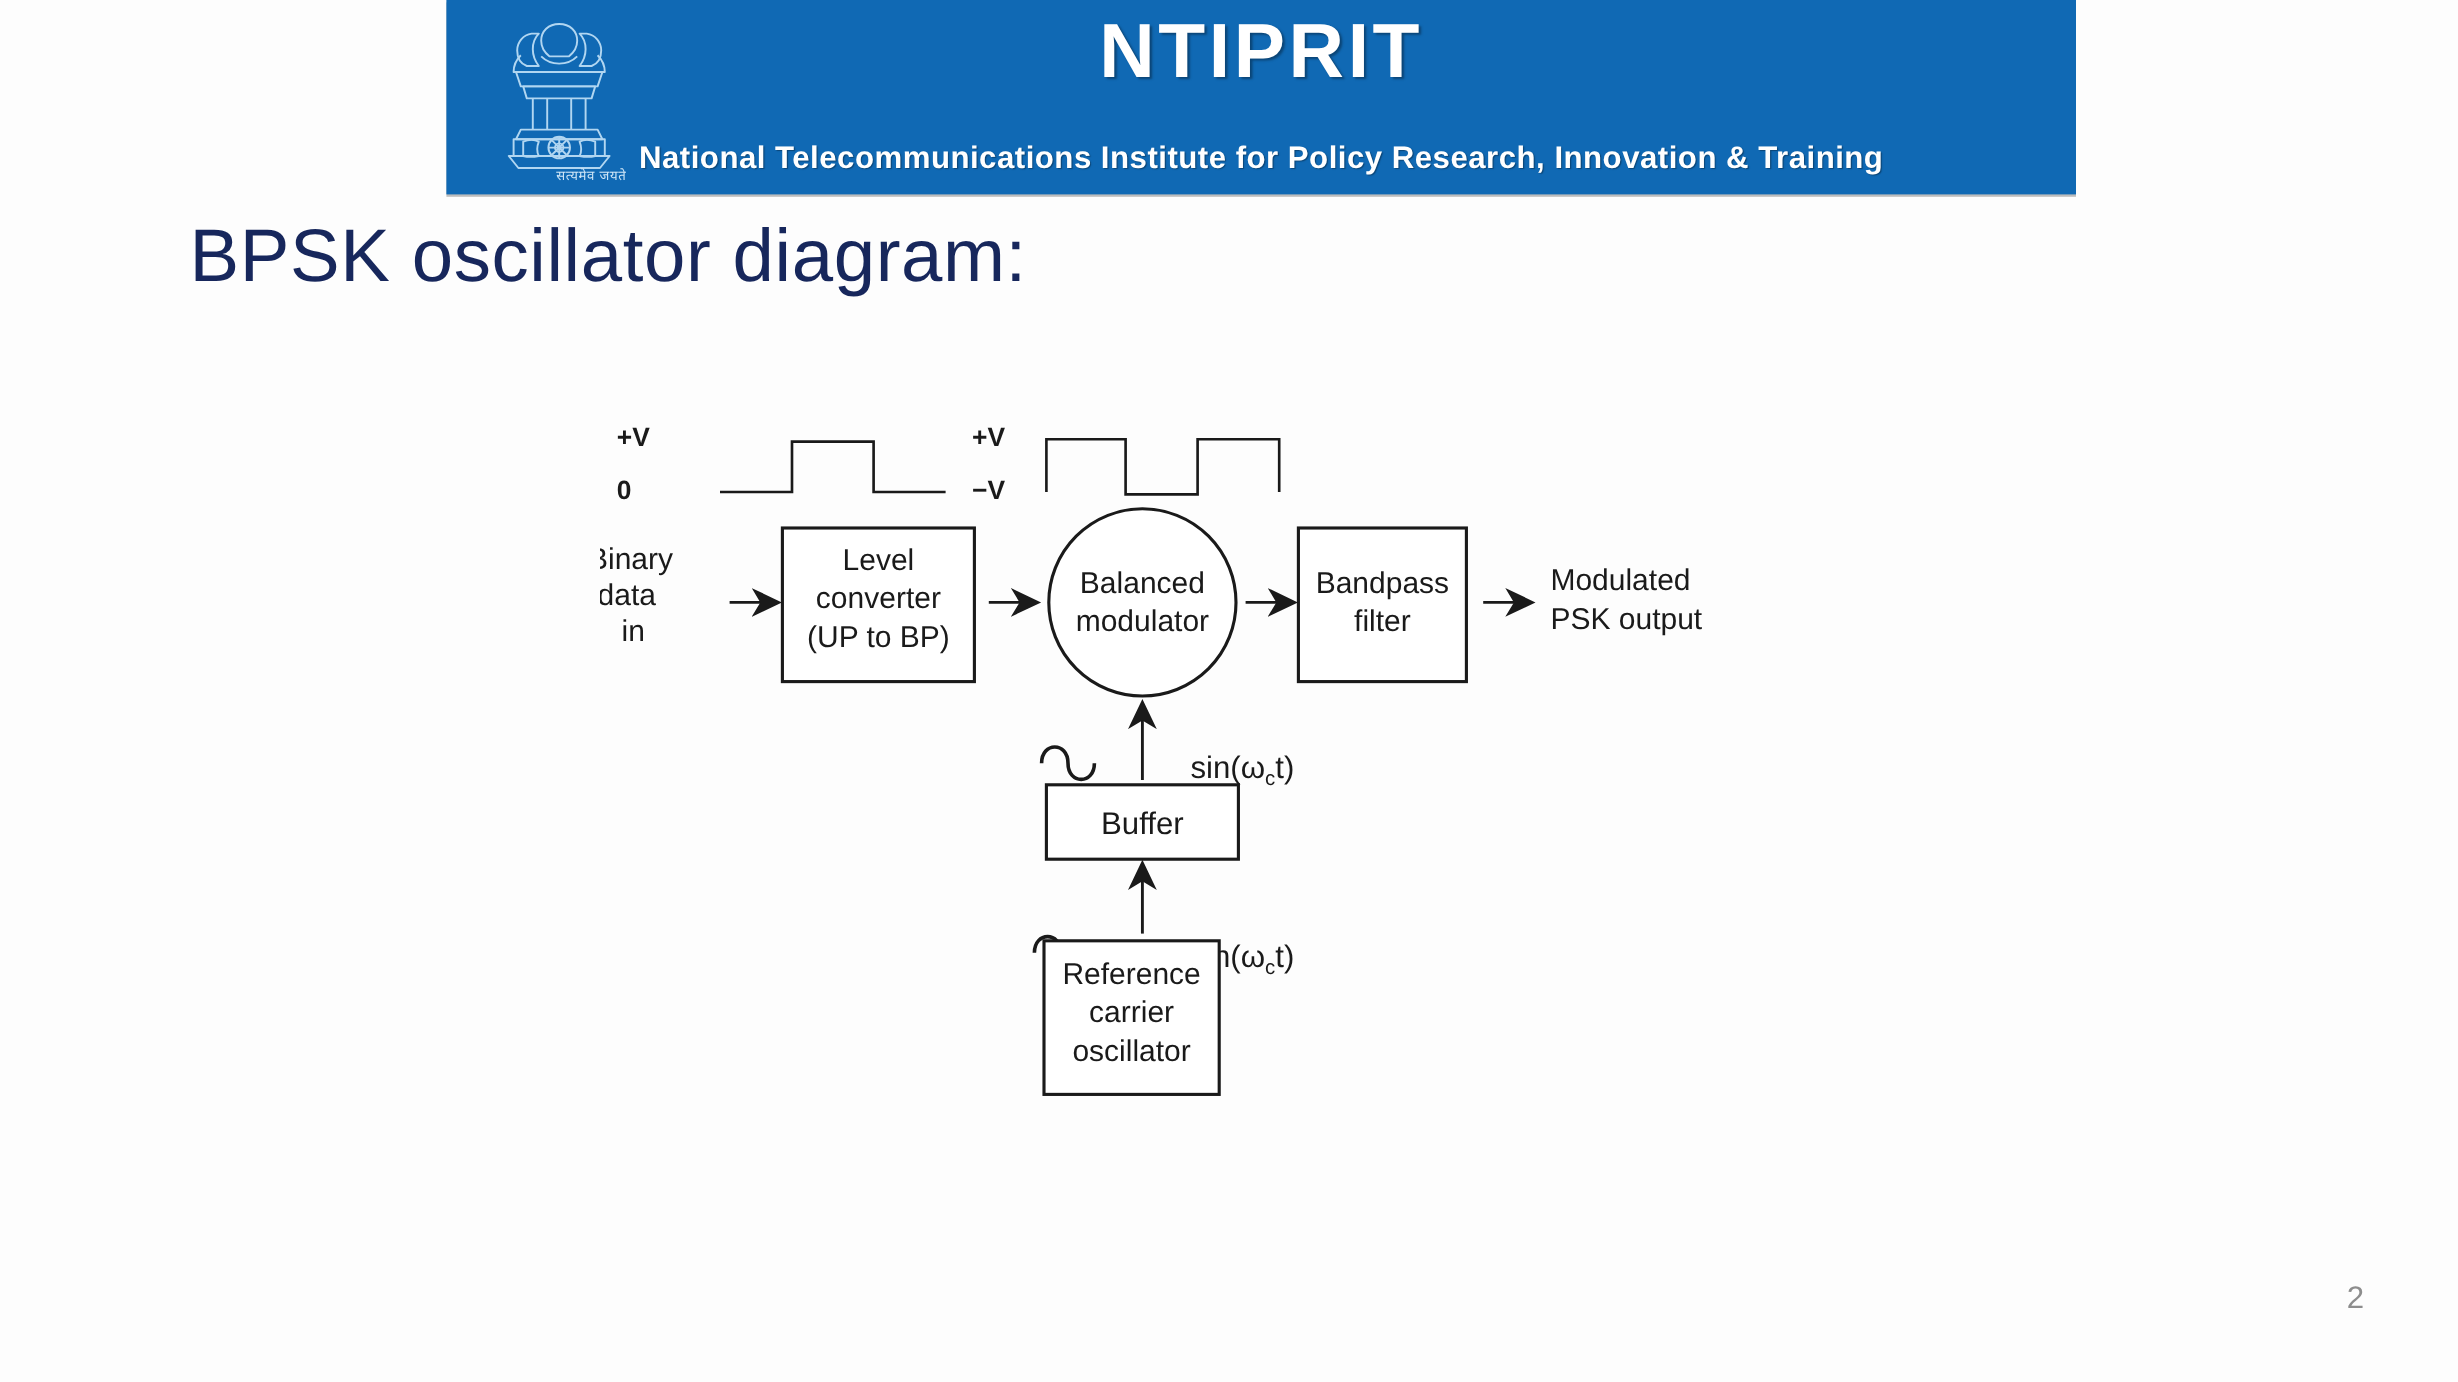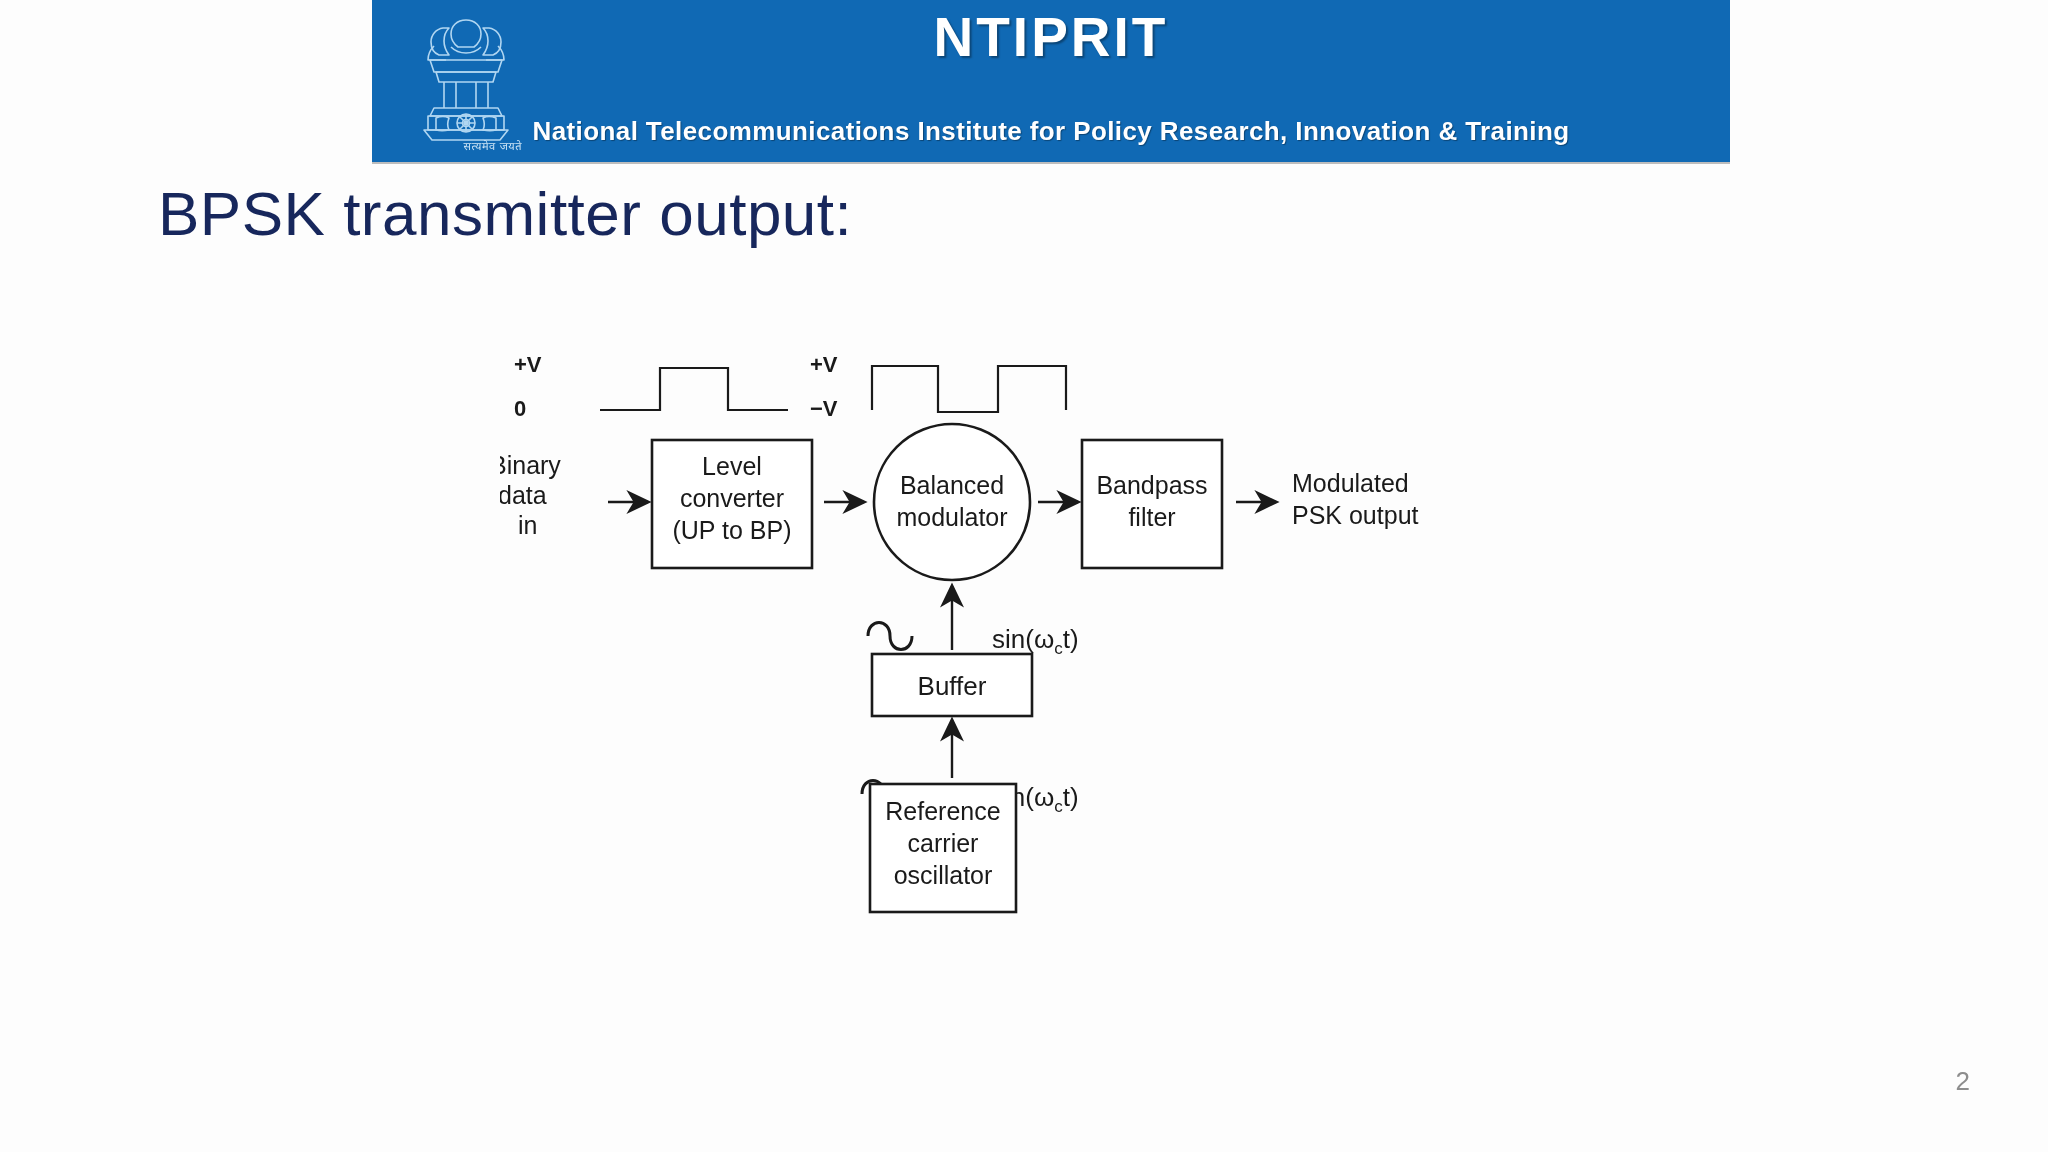--- a/index.html
+++ b/index.html
@@ -28,21 +28,21 @@
   .emblem svg{display:block;width:100%;height:100%;opacity:.92;}
   .emblem-motto{
     position:absolute;left:38px;top:138px;width:112px;
     text-align:right;color:#cfe6f7;font-size:11px;letter-spacing:.5px;
     font-family:"DejaVu Sans",sans-serif;
   }
   .banner-title{
     position:absolute;left:0;top:10px;width:100%;
     text-align:center;
     color:#ffffff;
-    font-size:55px;
+    font-size:64px;
     font-weight:700;
     letter-spacing:3px;
     line-height:1;
     text-shadow:2px 2px 2px rgba(0,0,0,.35);
     font-family:"Liberation Sans",sans-serif;
   }
   .banner-sub{
     position:absolute;left:0;top:116px;width:100%;
     text-align:center;
     color:#ffffff;
@@ -112,21 +112,21 @@
           </g>
         </svg>
       </div>
       <div class="emblem-motto">सत्यमेव जयते</div>
 
       <div class="banner-title">NTIPRIT</div>
       <div class="banner-sub">National Telecommunications Institute for Policy Research, Innovation &amp; Training</div>
     </div>
   </div>
 
-  <div class="slide-title">BPSK transmitter output:</div>
+  <div class="slide-title">BPSK oscillator diagram:</div>
 
   <div class="figure">
     <svg viewBox="0 0 1220 700" xmlns="http://www.w3.org/2000/svg">
       <defs>
         <marker id="ah" markerWidth="11" markerHeight="11" refX="9" refY="5.5" orient="auto">
           <path d="M0 0.5 L10.5 5.5 L0 10.5 L3 5.5 Z" fill="#1a1a1a"></path>
         </marker>
       </defs>
 
       <g stroke="#1a1a1a" fill="none" stroke-width="2.4">

